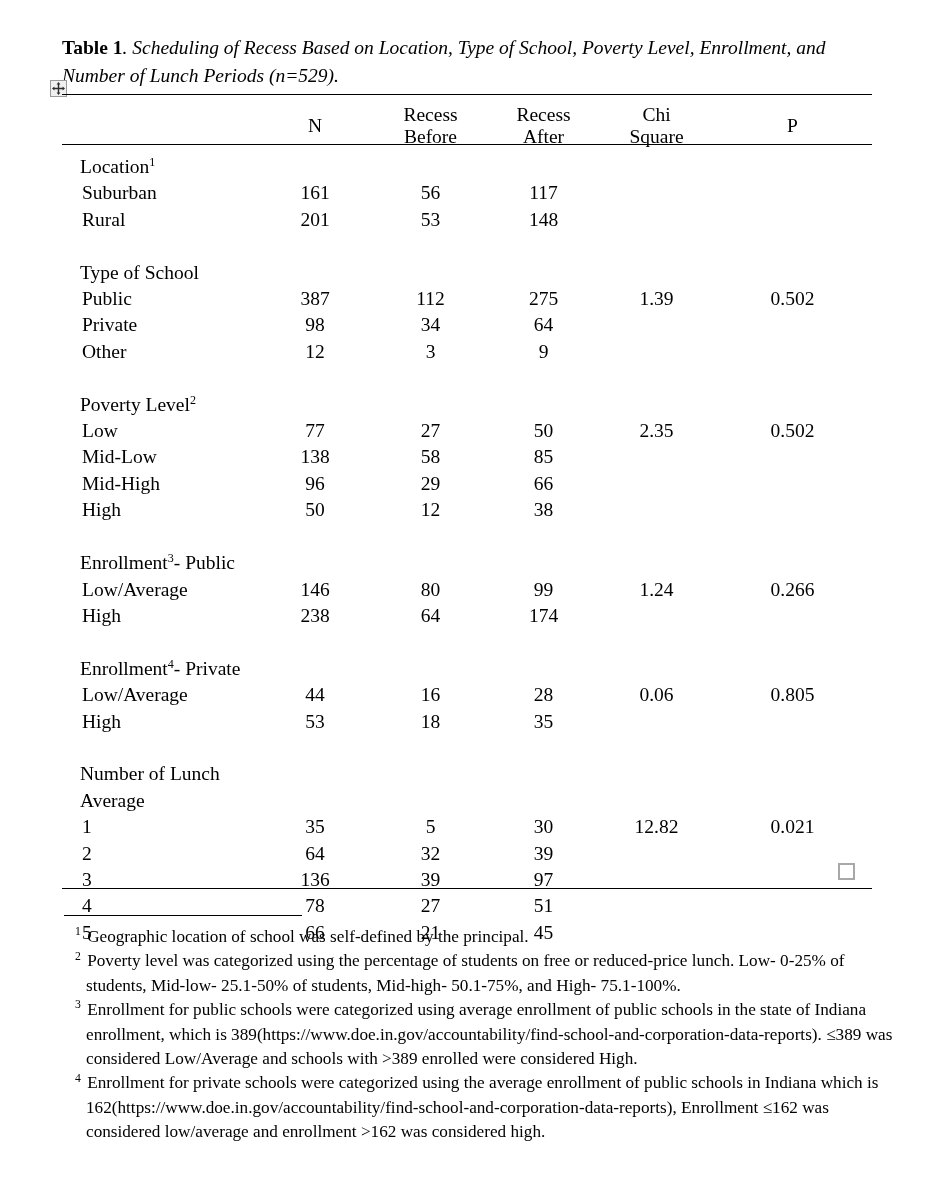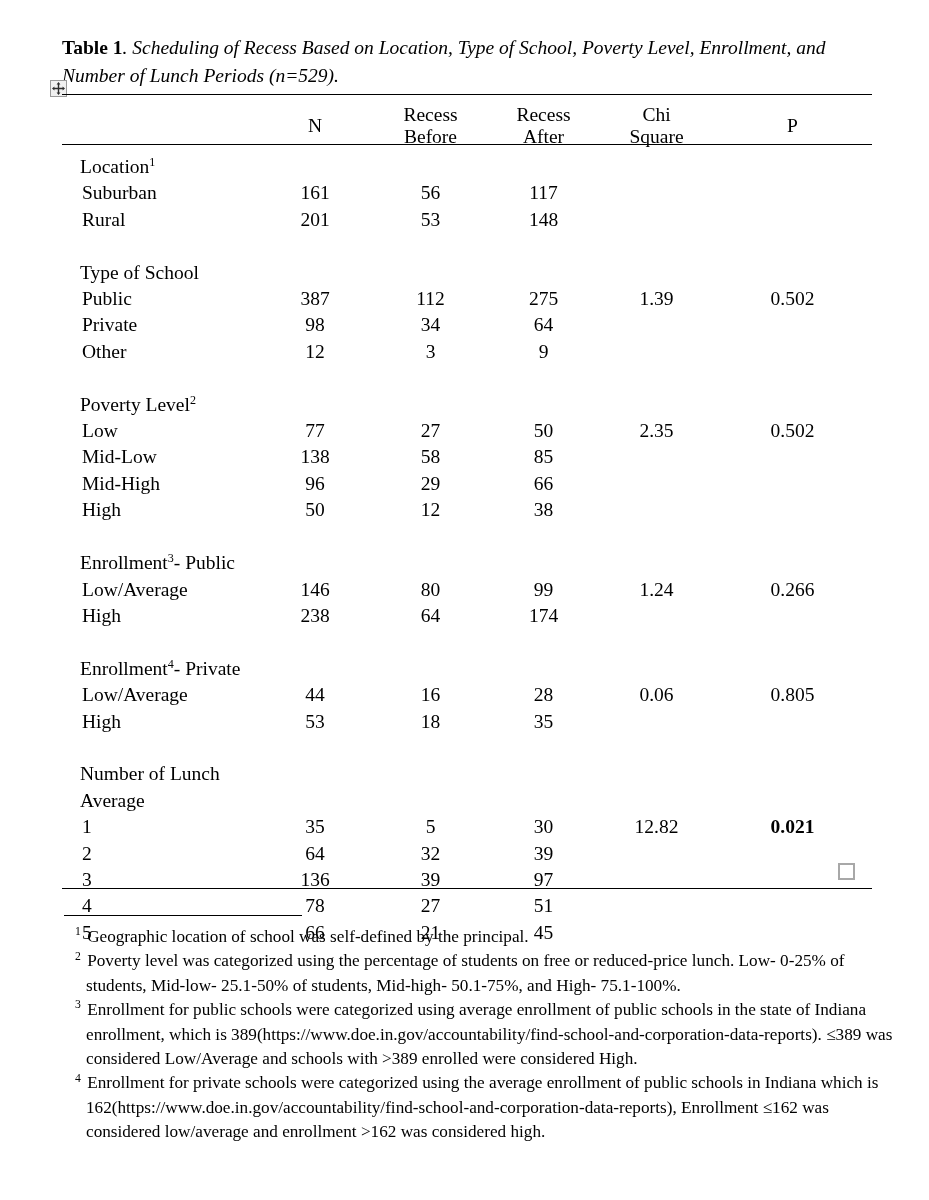--- a/index.html
+++ b/index.html
@@ -135,21 +135,21 @@
   }
   .body-row td.num {
     text-align: center;
   }
   .body-row.group td.label {
     padding-left: 18px;
   }
   .body-row.spacer td {
     height: 26.4px;
   }
-  .body-row td.bold { font-weight: bold; }
+  .body-row td.bold { font-weight: normal; }
 
   sup {
     font-size: 0.62em;
     vertical-align: super;
     line-height: 0;
   }
 
   
   .footnotes {
     position: absolute;

